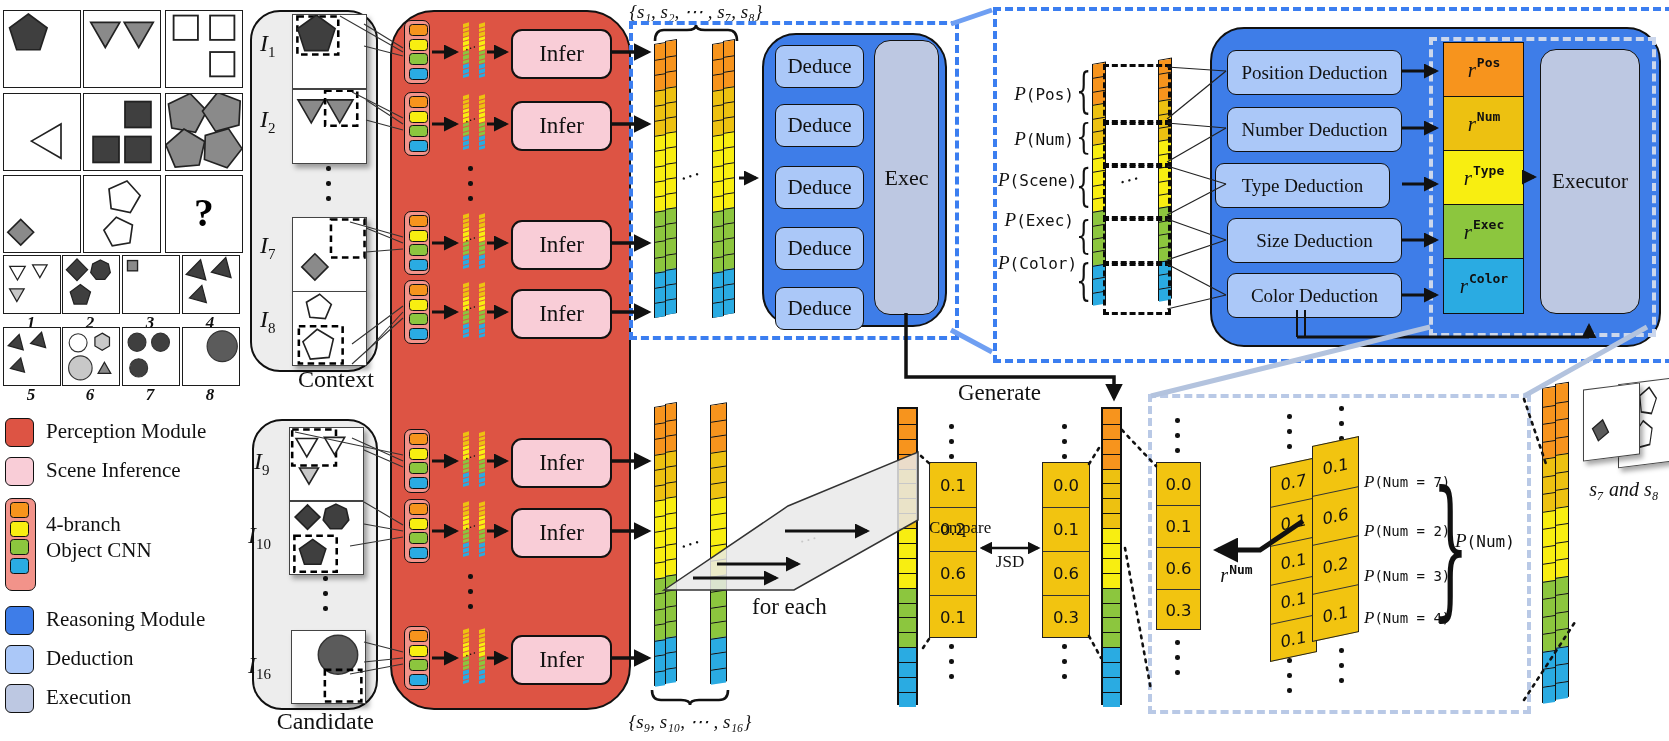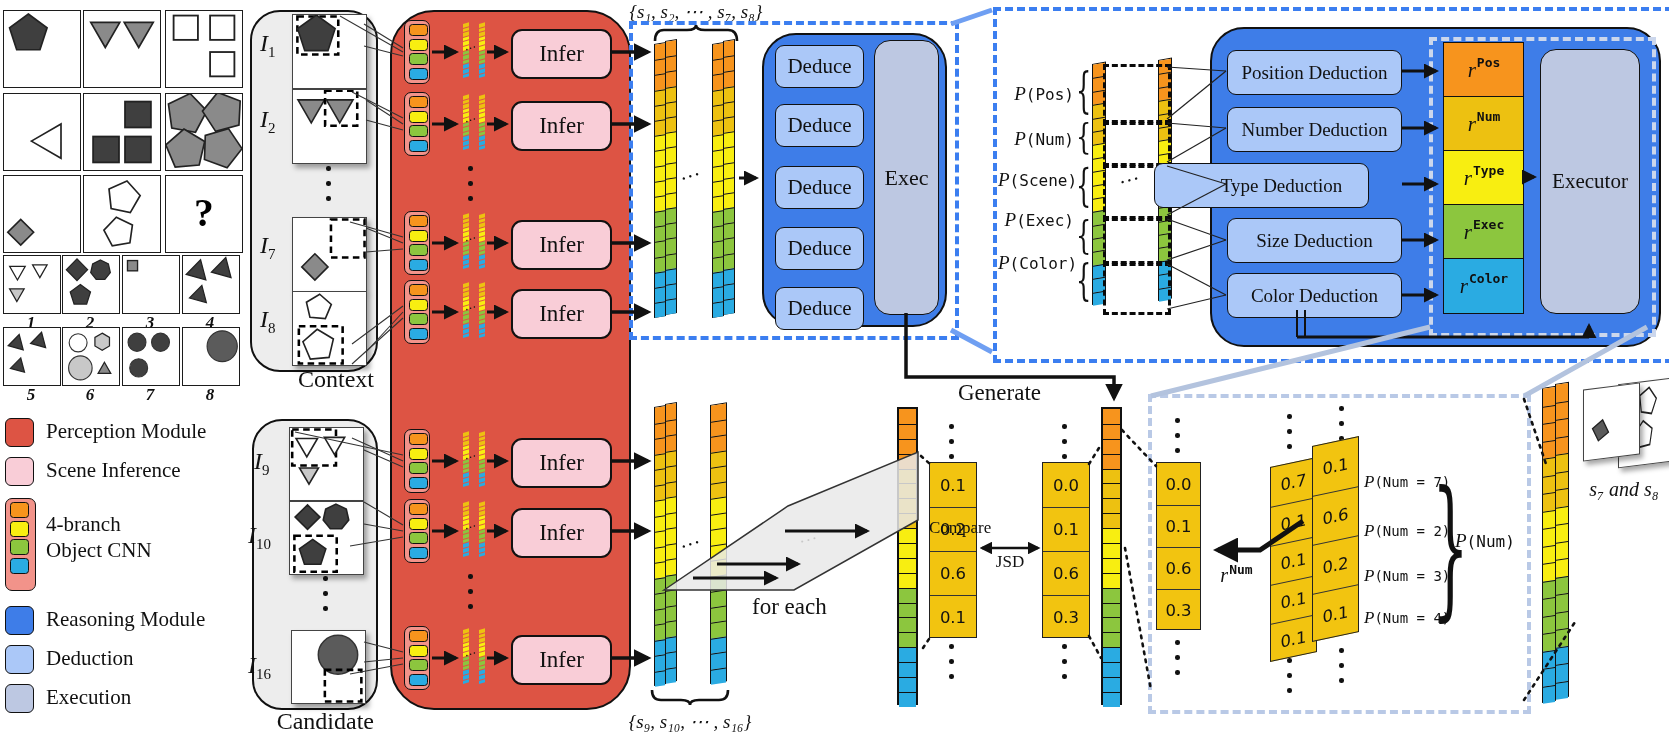--- a/index.html
+++ b/index.html
@@ -689,21 +689,21 @@
     </div>
     <div class="hdots" style="left: 1120px; top: 172px; transform: rotate(-15deg);">···</div>
     <div class="dseg" style="left: 1103px; top: 64px; width: 62px; height: 55px;"></div>
     <div class="dseg" style="left: 1103px; top: 120px; width: 62px; height: 42px;"></div>
     <div class="dseg" style="left: 1103px; top: 163px; width: 62px; height: 52px;"></div>
     <div class="dseg" style="left: 1103px; top: 216px; width: 62px; height: 44px;"></div>
     <div class="dseg" style="left: 1103px; top: 261px; width: 62px; height: 48px;"></div>
     <div class="bluemodule" style="left: 1210px; top: 27px; width: 447px; height: 316px;"></div>
     <div class="dedbox" style="left: 1227px; top: 50px; width: 173px; height: 43px;">Position Deduction</div>
     <div class="dedbox" style="left: 1227px; top: 107px; width: 173px; height: 43px;">Number Deduction</div>
-    <div class="dedbox" style="left: 1154px; top: 163px; width: 173px; height: 43px; padding-left: 40px;">Type Deduction</div>
+    <div class="dedbox" style="left: 1215px; top: 163px; width: 173px; height: 43px;">Type Deduction</div>
     <div class="dedbox" style="left: 1227px; top: 273px; width: 173px; height: 43px;">Color Deduction</div>
     <div class="dedbox" style="left: 1227px; top: 218px; width: 173px; height: 43px;">Size Deduction</div>
     <div class="dashinner" style="left: 1429px; top: 37px; width: 219px; height: 292px;"></div>
     <div class="rcell" style="left: 1443px; top: 42px; width: 79px; height: 54px; background: rgb(247, 148, 29);">
       <span>r</span>
       <span class="rsup">Pos</span>
     </div>
     <div class="rcell" style="left: 1443px; top: 96px; width: 79px; height: 54px; background: rgb(237, 193, 17);">
       <span>r</span>
       <span class="rsup">Num</span>

